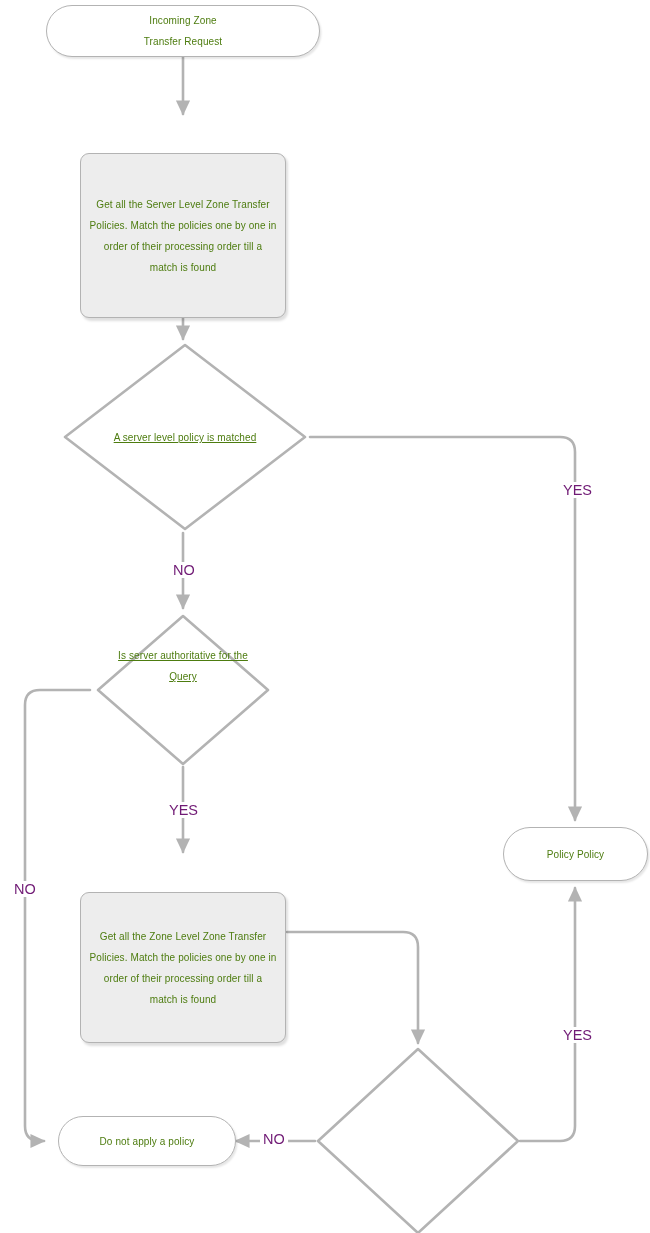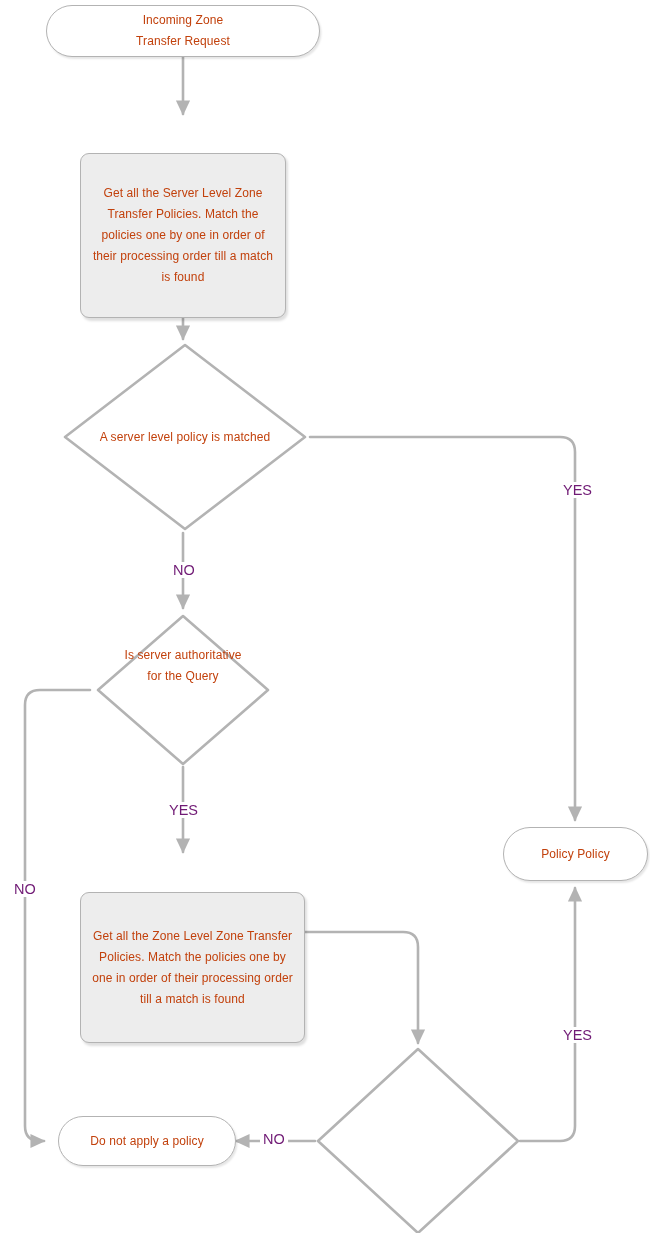--- a/index.html
+++ b/index.html
@@ -24,22 +24,22 @@
     width: 650px;
     height: 1233px;
   }
   .node {
     position: absolute;
     box-sizing: border-box;
     display: flex;
     align-items: center;
     justify-content: center;
     text-align: center;
-    color: #c2410c;
-    font-size: 12px;
+    color: #4d7c0f;
+    font-size: 10px;
     line-height: 21px;
     letter-spacing: 0.1px;
   }
   .node-terminator {
     border: 1.6px solid #b3b3b3;
     border-radius: 28px;
     background: #ffffff;
     box-shadow: 1.5px 2px 2px rgba(0,0,0,0.10);
   }
   .node-process {
@@ -51,20 +51,21 @@
     margin-top: 32px;
   }
   .node-decision {
     background: transparent;
     border: none;
   }
   .node-decision .diamond-label {
     position: relative;
     z-index: 2;
     width: 78%;
+    text-decoration: underline;
   }
   .edge-label {
     position: absolute;
     color: #701a75;
     font-size: 14.5px;
     line-height: 16px;
     background: #ffffff;
     padding: 0 3px;
     white-space: nowrap;
   }
@@ -119,21 +120,21 @@
   </div>
 
   <div class="node node-decision" style="left:65px; top:345px; width:240px; height:185px;">
     <span class="diamond-label">A server level policy is matched</span>
   </div>
 
   <div class="node node-decision" style="left:98px; top:592px; width:170px; height:148px;">
     <span class="diamond-label">Is server authoritative for the Query</span>
   </div>
 
-  <div class="node node-process" style="left:80px; top:860px; width:225px; height:151px;">
+  <div class="node node-process" style="left:80px; top:860px; width:206px; height:151px;">
     <span>Get all the Zone Level Zone Transfer Policies. Match the policies one by one in order of their processing order till a match is found</span>
   </div>
 
 
   <div class="node node-terminator" style="left:503px; top:827px; width:145px; height:54px;">
     <span>Policy Policy</span>
   </div>
 
   <div class="node node-terminator" style="left:58px; top:1116px; width:178px; height:50px;">
     <span>Do not apply a policy</span>

